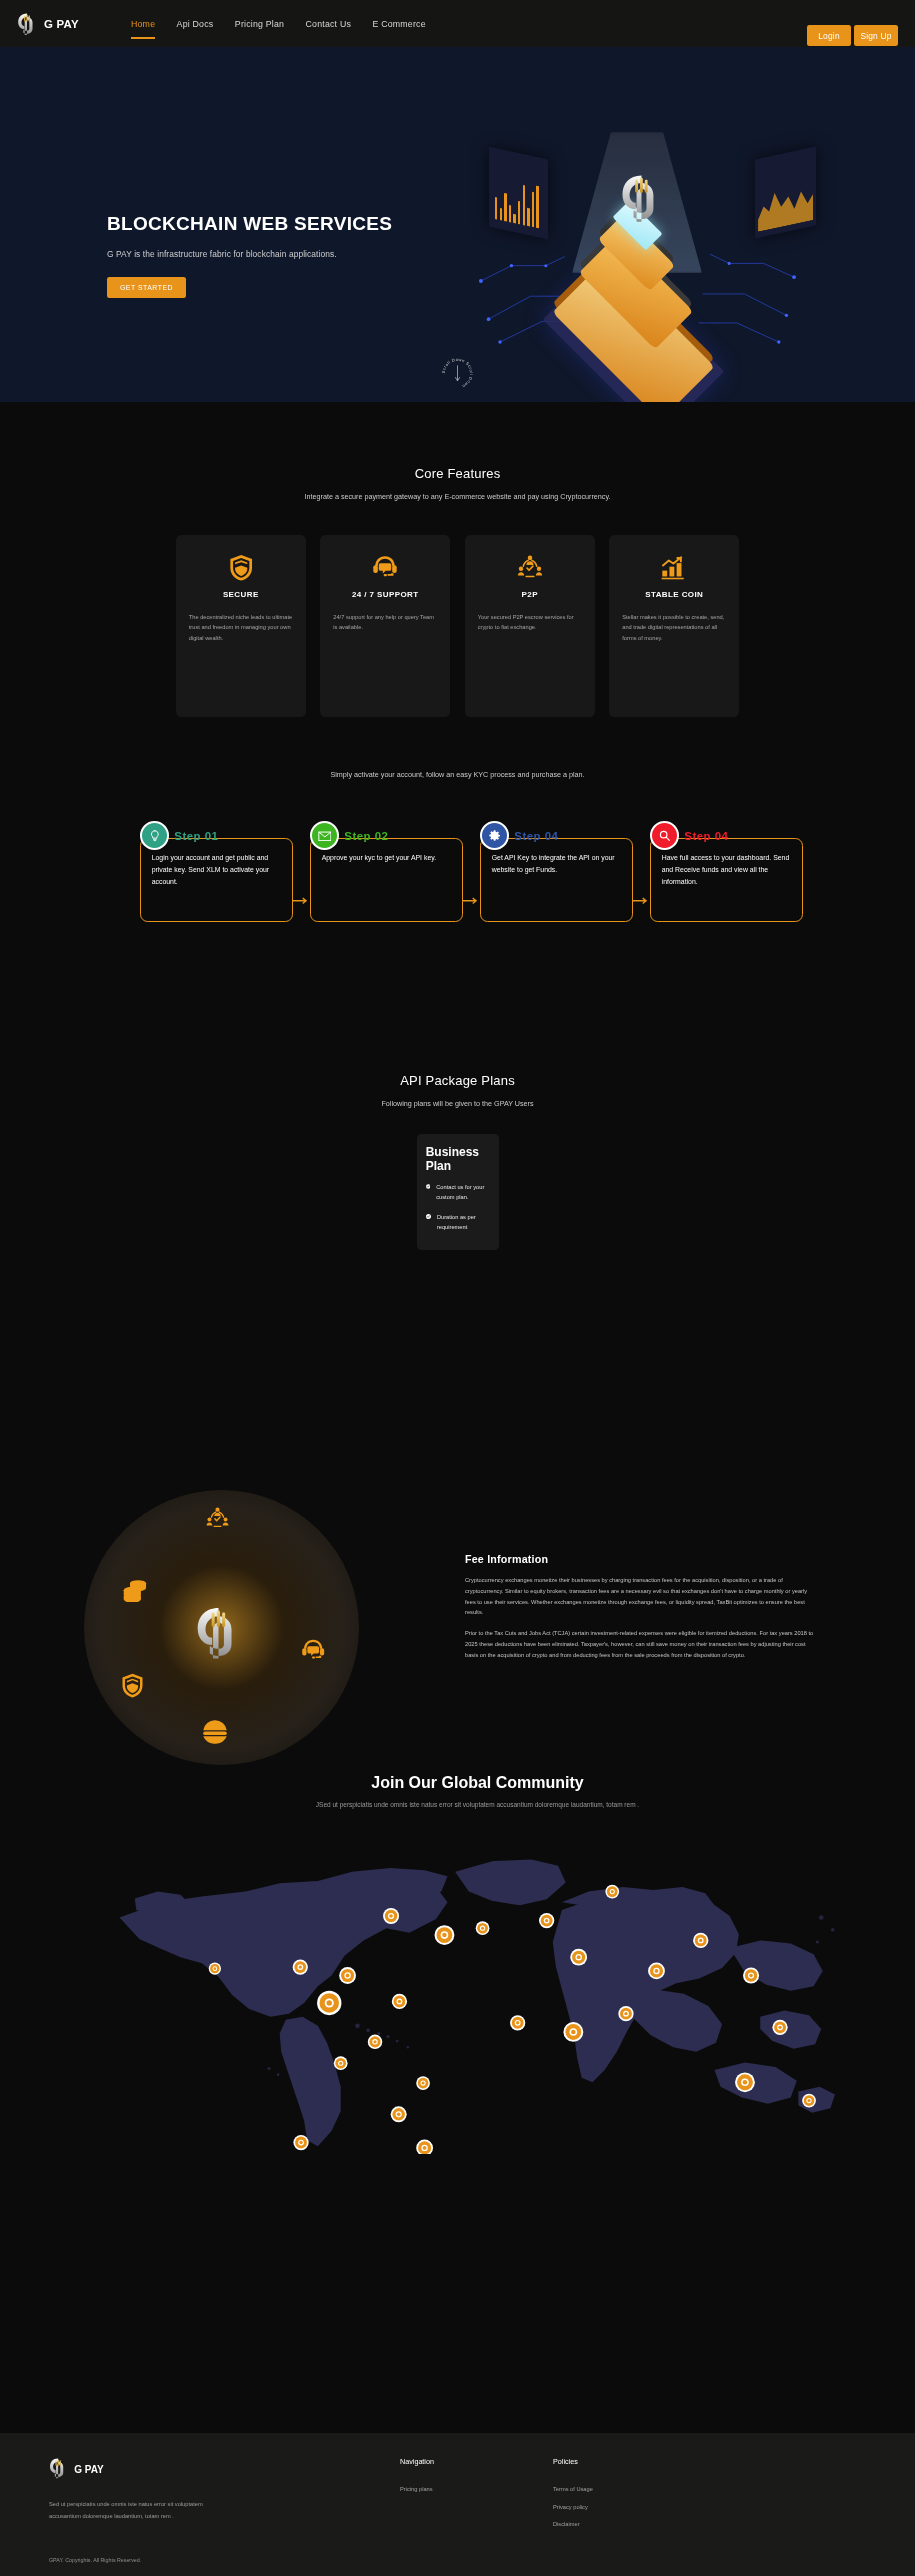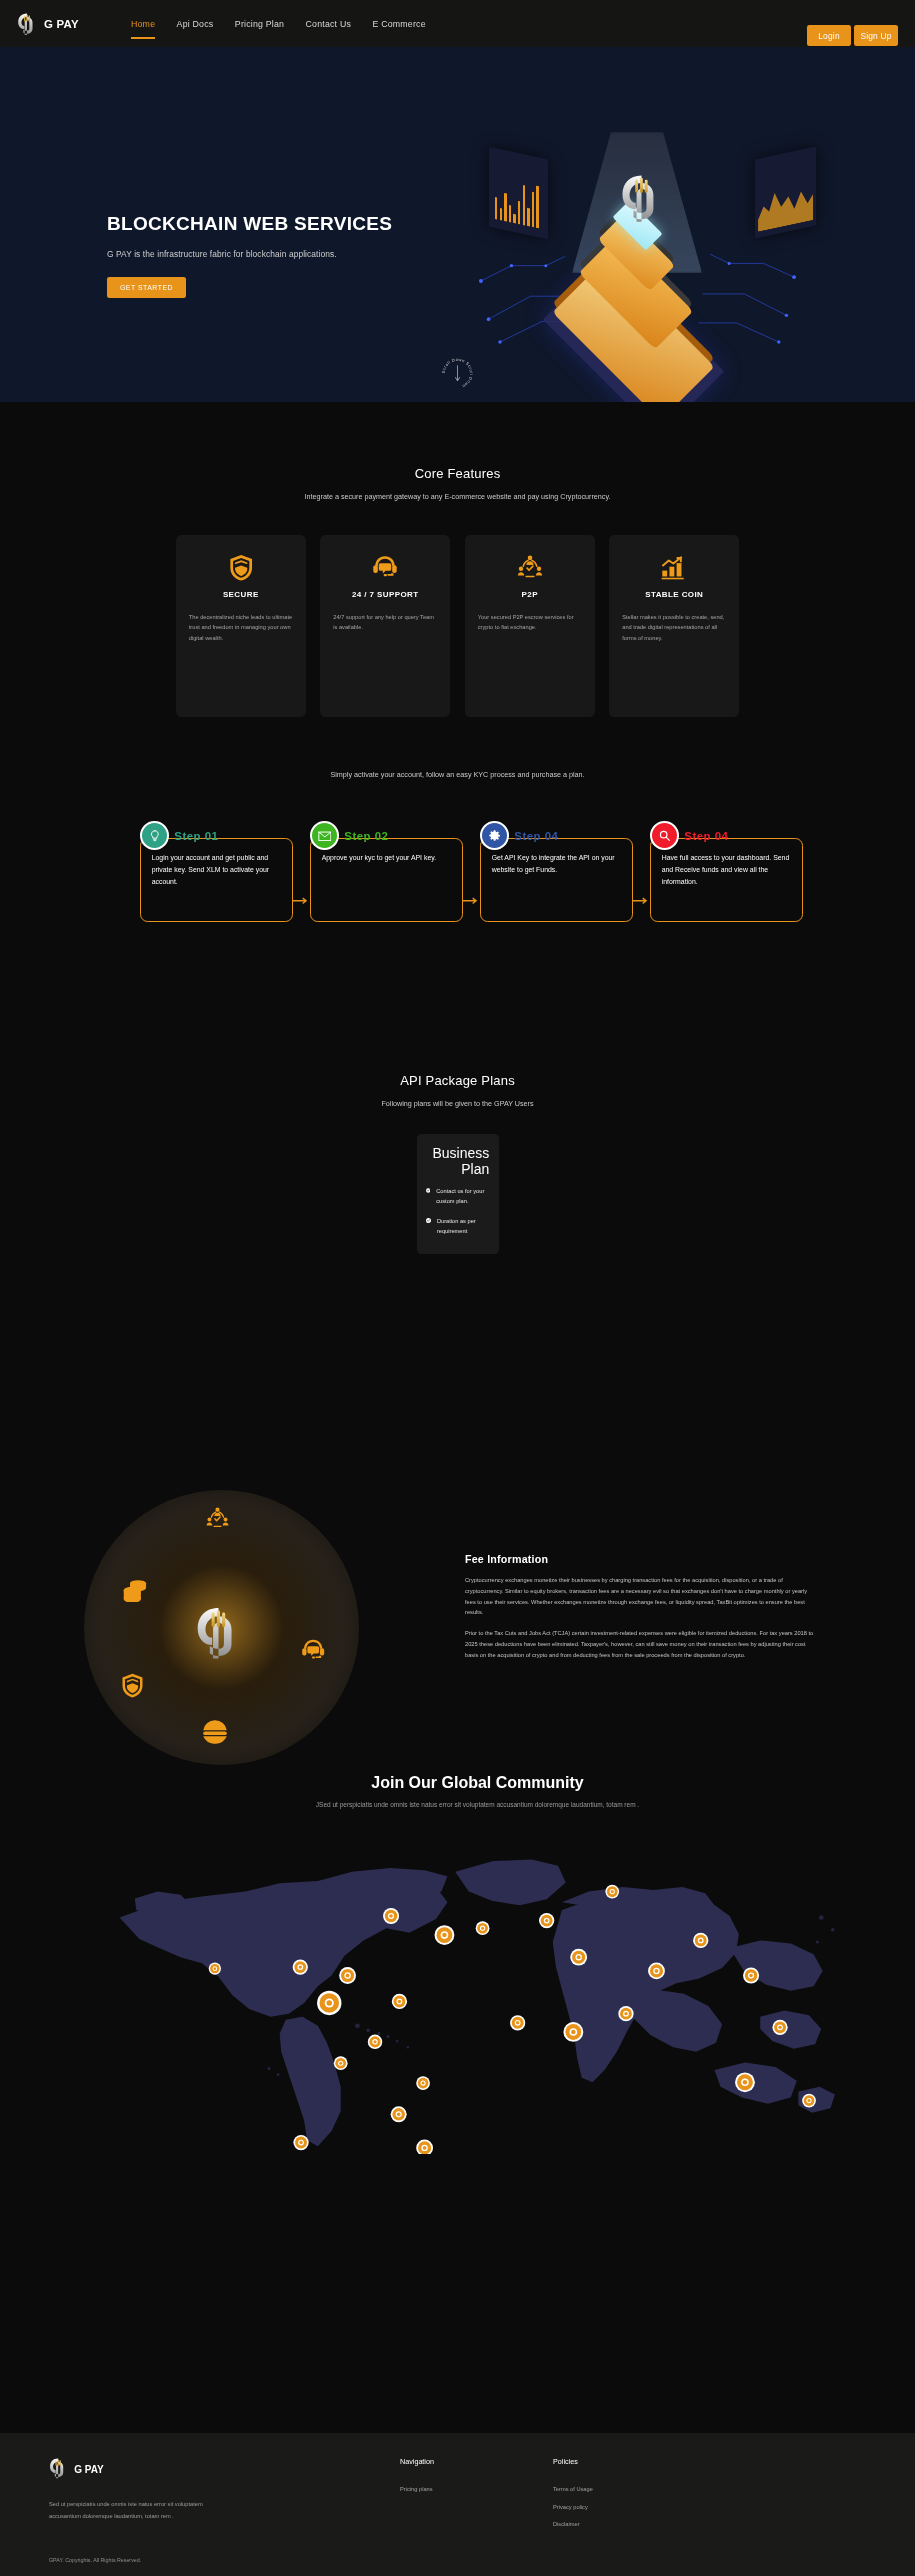--- a/index.html
+++ b/index.html
@@ -135,21 +135,21 @@
   .arrow{ position:absolute; right:-17.5px; bottom:18.3px; width:18.3px; height:7.6px; }
 
   
   .plans{ padding-top:30.5px; height:320px; }
   .plan-card{
     width:84px; margin:26px auto 0 auto; background:#1b1b1b;
     border-radius:4.6px; padding:10.7px 9.2px 17px 9.2px; width:82px;
   }
   .plan-card{ width:82px; }
   .plan-outer{ width:82px; margin:26px auto 0; }
-  .plan-title{ text-align:right; font-size:14px; font-weight:normal; }
+  .plan-title{ text-align:left; font-size:12px; font-weight:bold; }
   .plan-item{ display:flex; gap:6.1px; align-items:flex-start; margin-top:10.7px; }
   .plan-item span.txt{ font-size:5.7px; color:#e6e6e6; line-height:1.7; }
 
   
   .fee{ height:381px; position:relative; padding-top:7.6px; }
   .fee-orb{
     position:absolute; left:84px; top:128px; width:275px; height:275px;
     border-radius:50%;
     background:radial-gradient(circle at 50% 50%, rgba(255,178,40,.55) 0%, rgba(150,95,15,.22) 32%, rgba(40,34,26,.95) 62%, rgba(14,13,12,1) 100%);
   }

